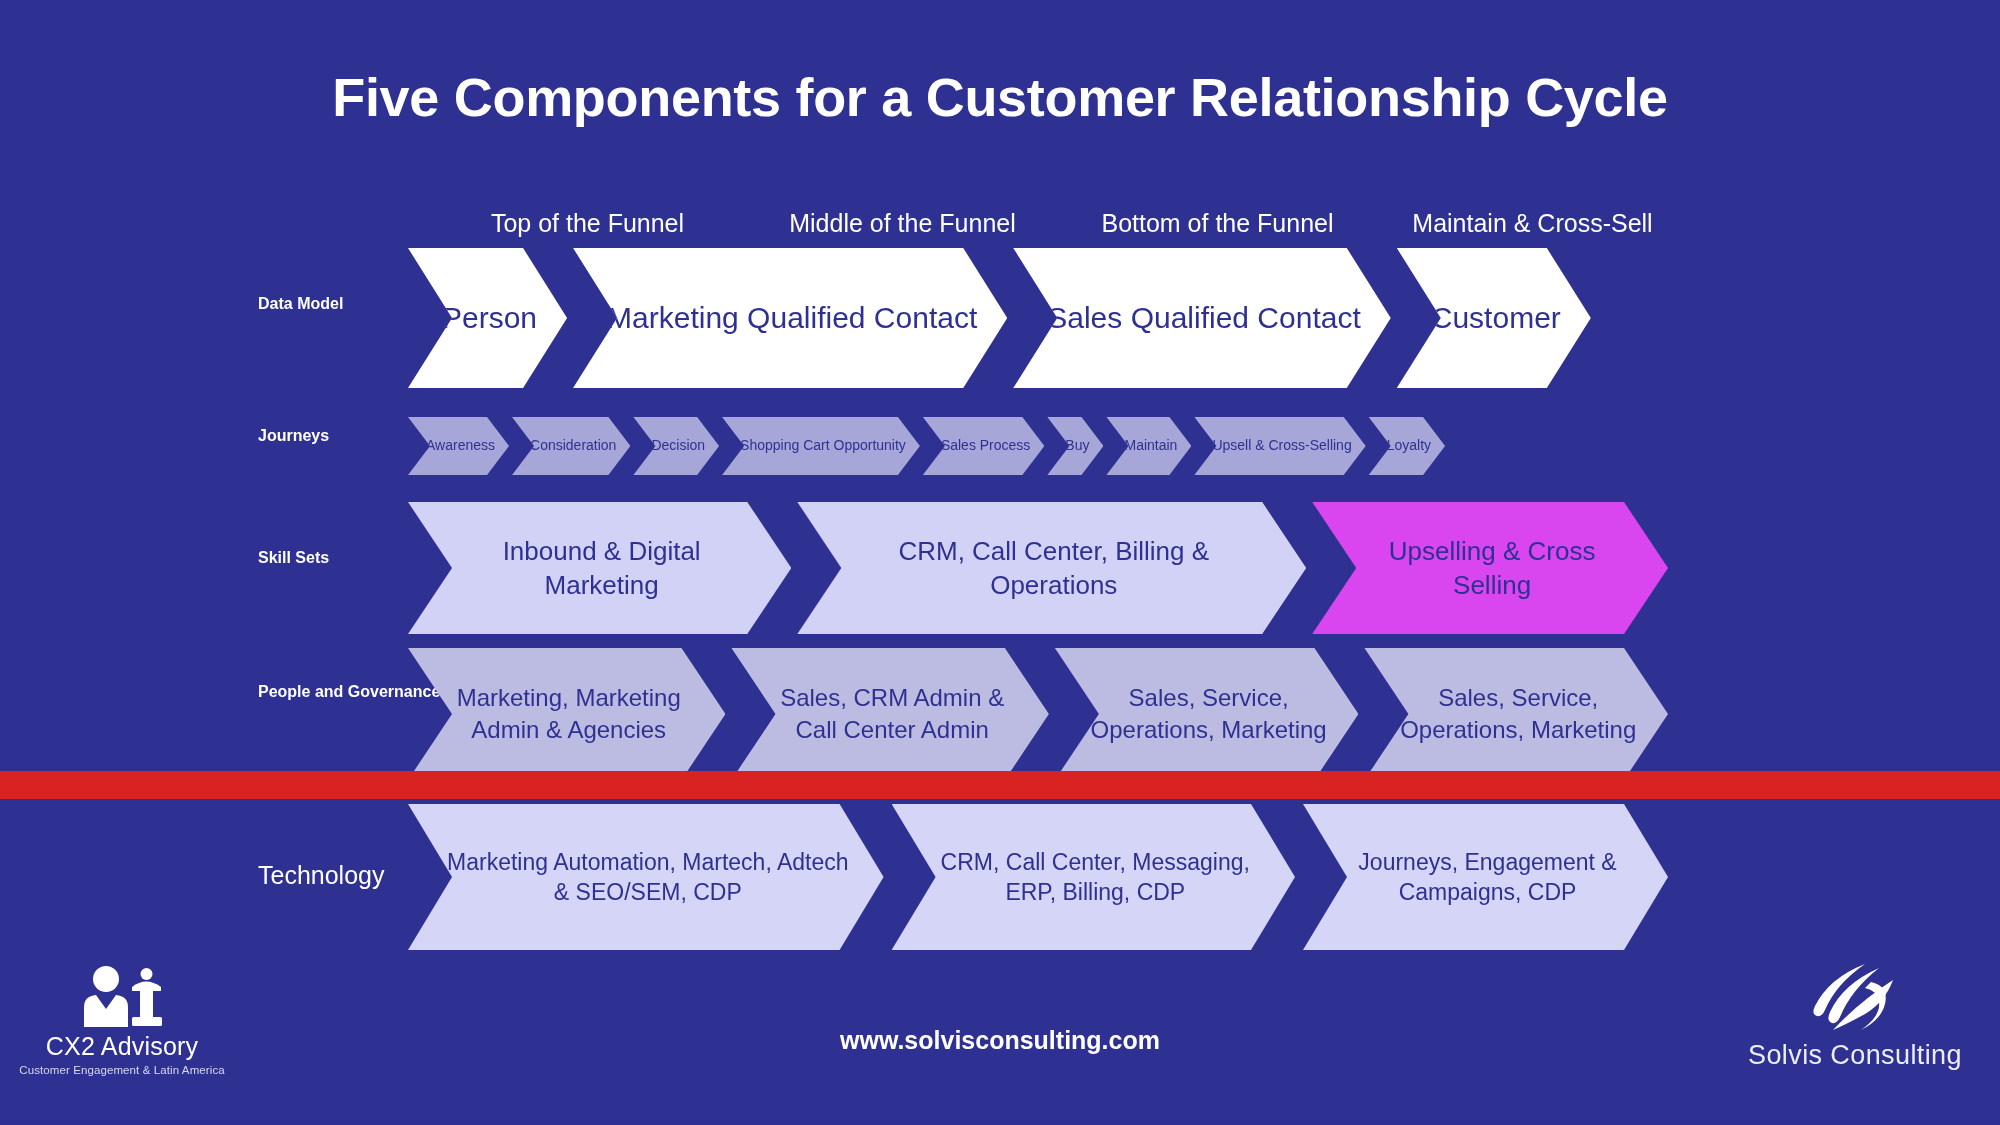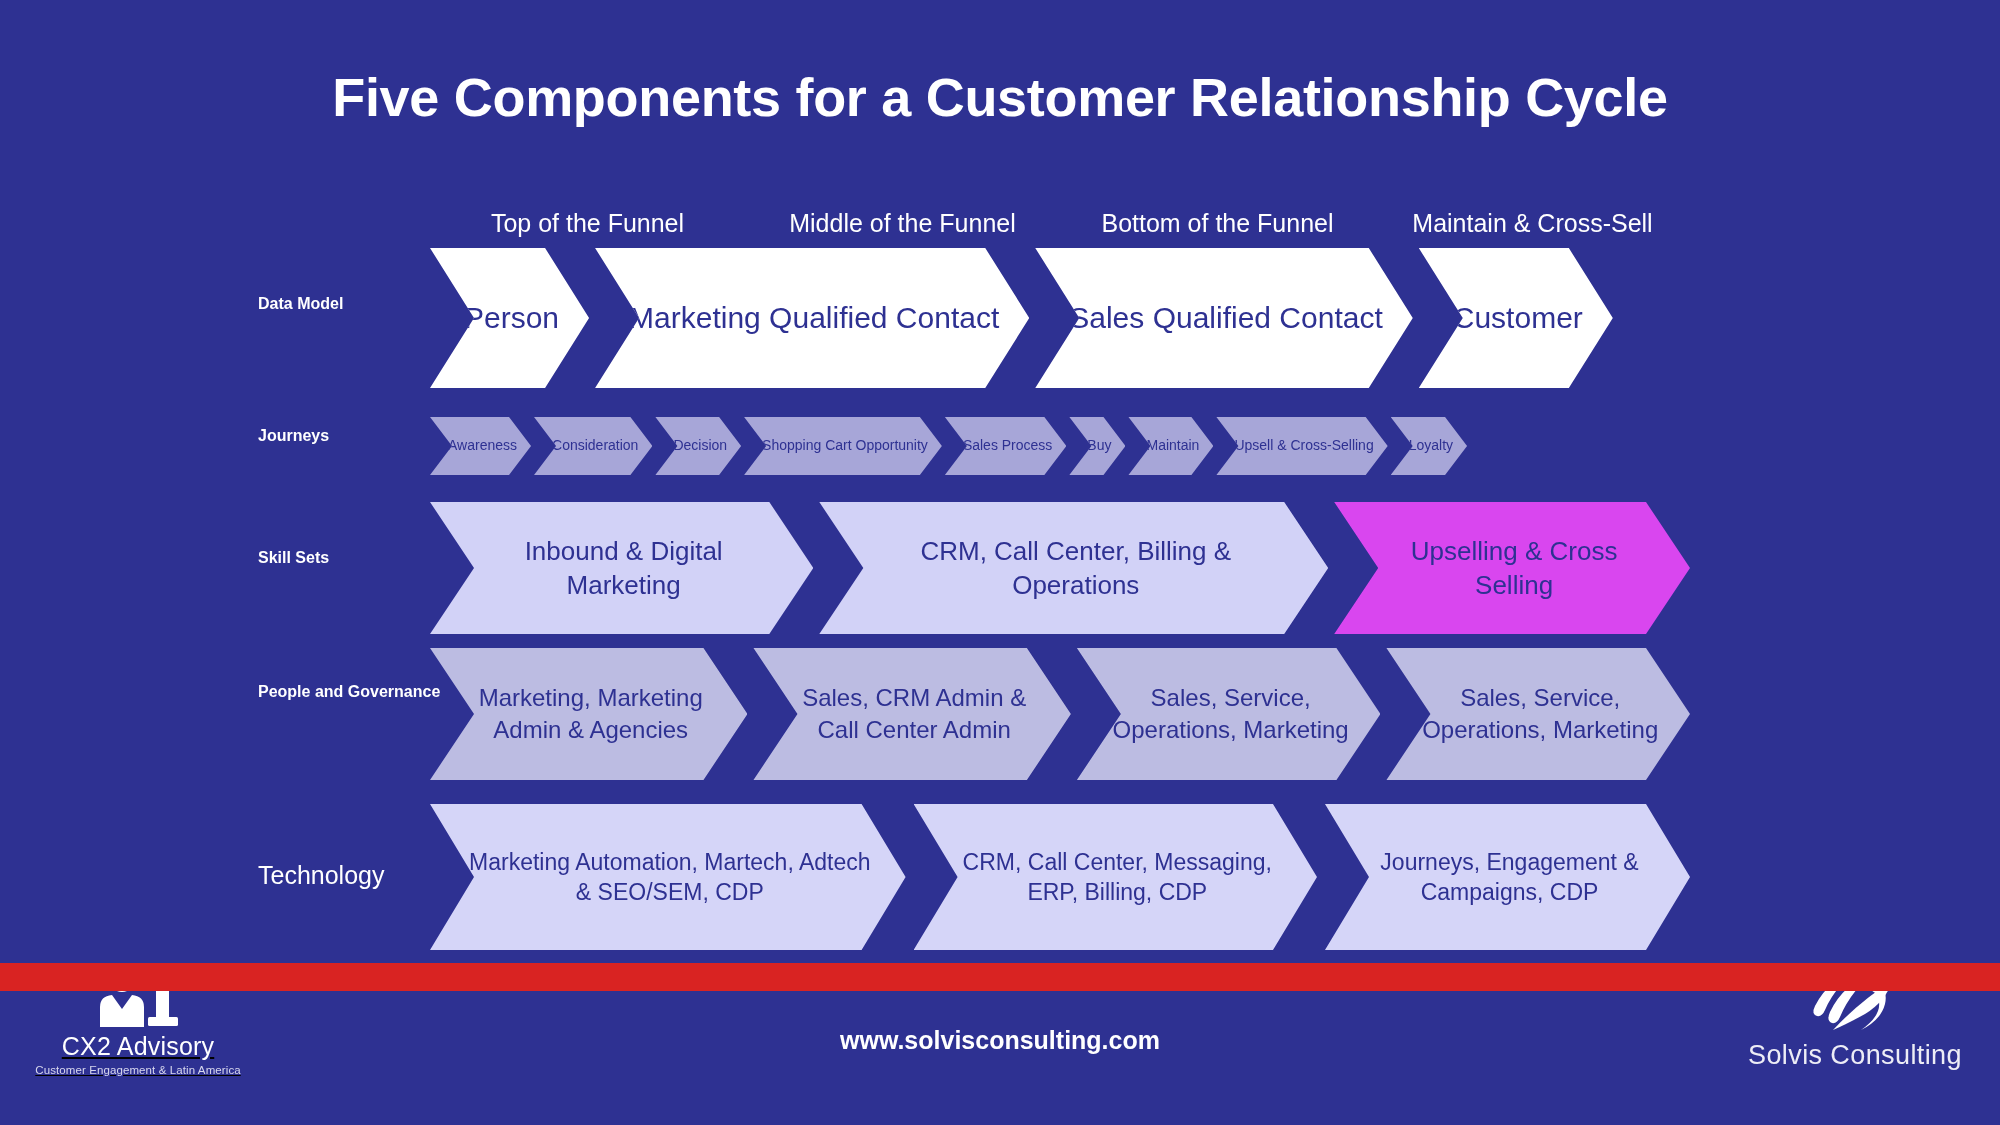--- a/index.html
+++ b/index.html
@@ -12,21 +12,21 @@
     width: 2000px;
     height: 1125px;
     overflow: hidden;
     font-family: "Liberation Sans", sans-serif;
     -webkit-font-smoothing: antialiased;
   }
 
   .slide {
     position: relative;
     width: 2000px;
-    height: 991px;
+    height: 799px;
     background: #2E3192;
     box-sizing: border-box;
   }
 
   
   .title {
     position: absolute;
     left: 0;
     top: 68px;
     width: 2000px;
@@ -70,21 +70,21 @@
     color: #ffffff;
     font-size: 16px;
     font-weight: bold;
     line-height: 1.22;
     text-align: left;
   }
   .row-label.regular { font-weight: normal; font-size: 25px; }
 
   .chev-track {
     position: absolute;
-    left: 430px;
+    left: 408px;
     width: 1260px;
     display: flex;
   }
 
   .chev {
     position: relative;
     box-sizing: border-box;
     display: flex;
     align-items: center;
     justify-content: center;
@@ -180,25 +180,24 @@
     left: 0;
     bottom: 0;
     width: 2000px;
     height: 28px;
     background: #D92322;
   }
 
   
   .cx2-logo {
     position: absolute;
-    left: 18px;
+    left: 2px;
     top: 965px;
     width: 240px;
     text-align: center;
-    text-decoration: underline;
   }
   .cx2-mark { display: block; margin: 0 auto 2px; }
   .cx2-name {
     display: block;
     color: #ffffff;
     font-size: 25px;
     font-weight: normal;
     letter-spacing: 0.2px;
     line-height: 1.1;
   }

